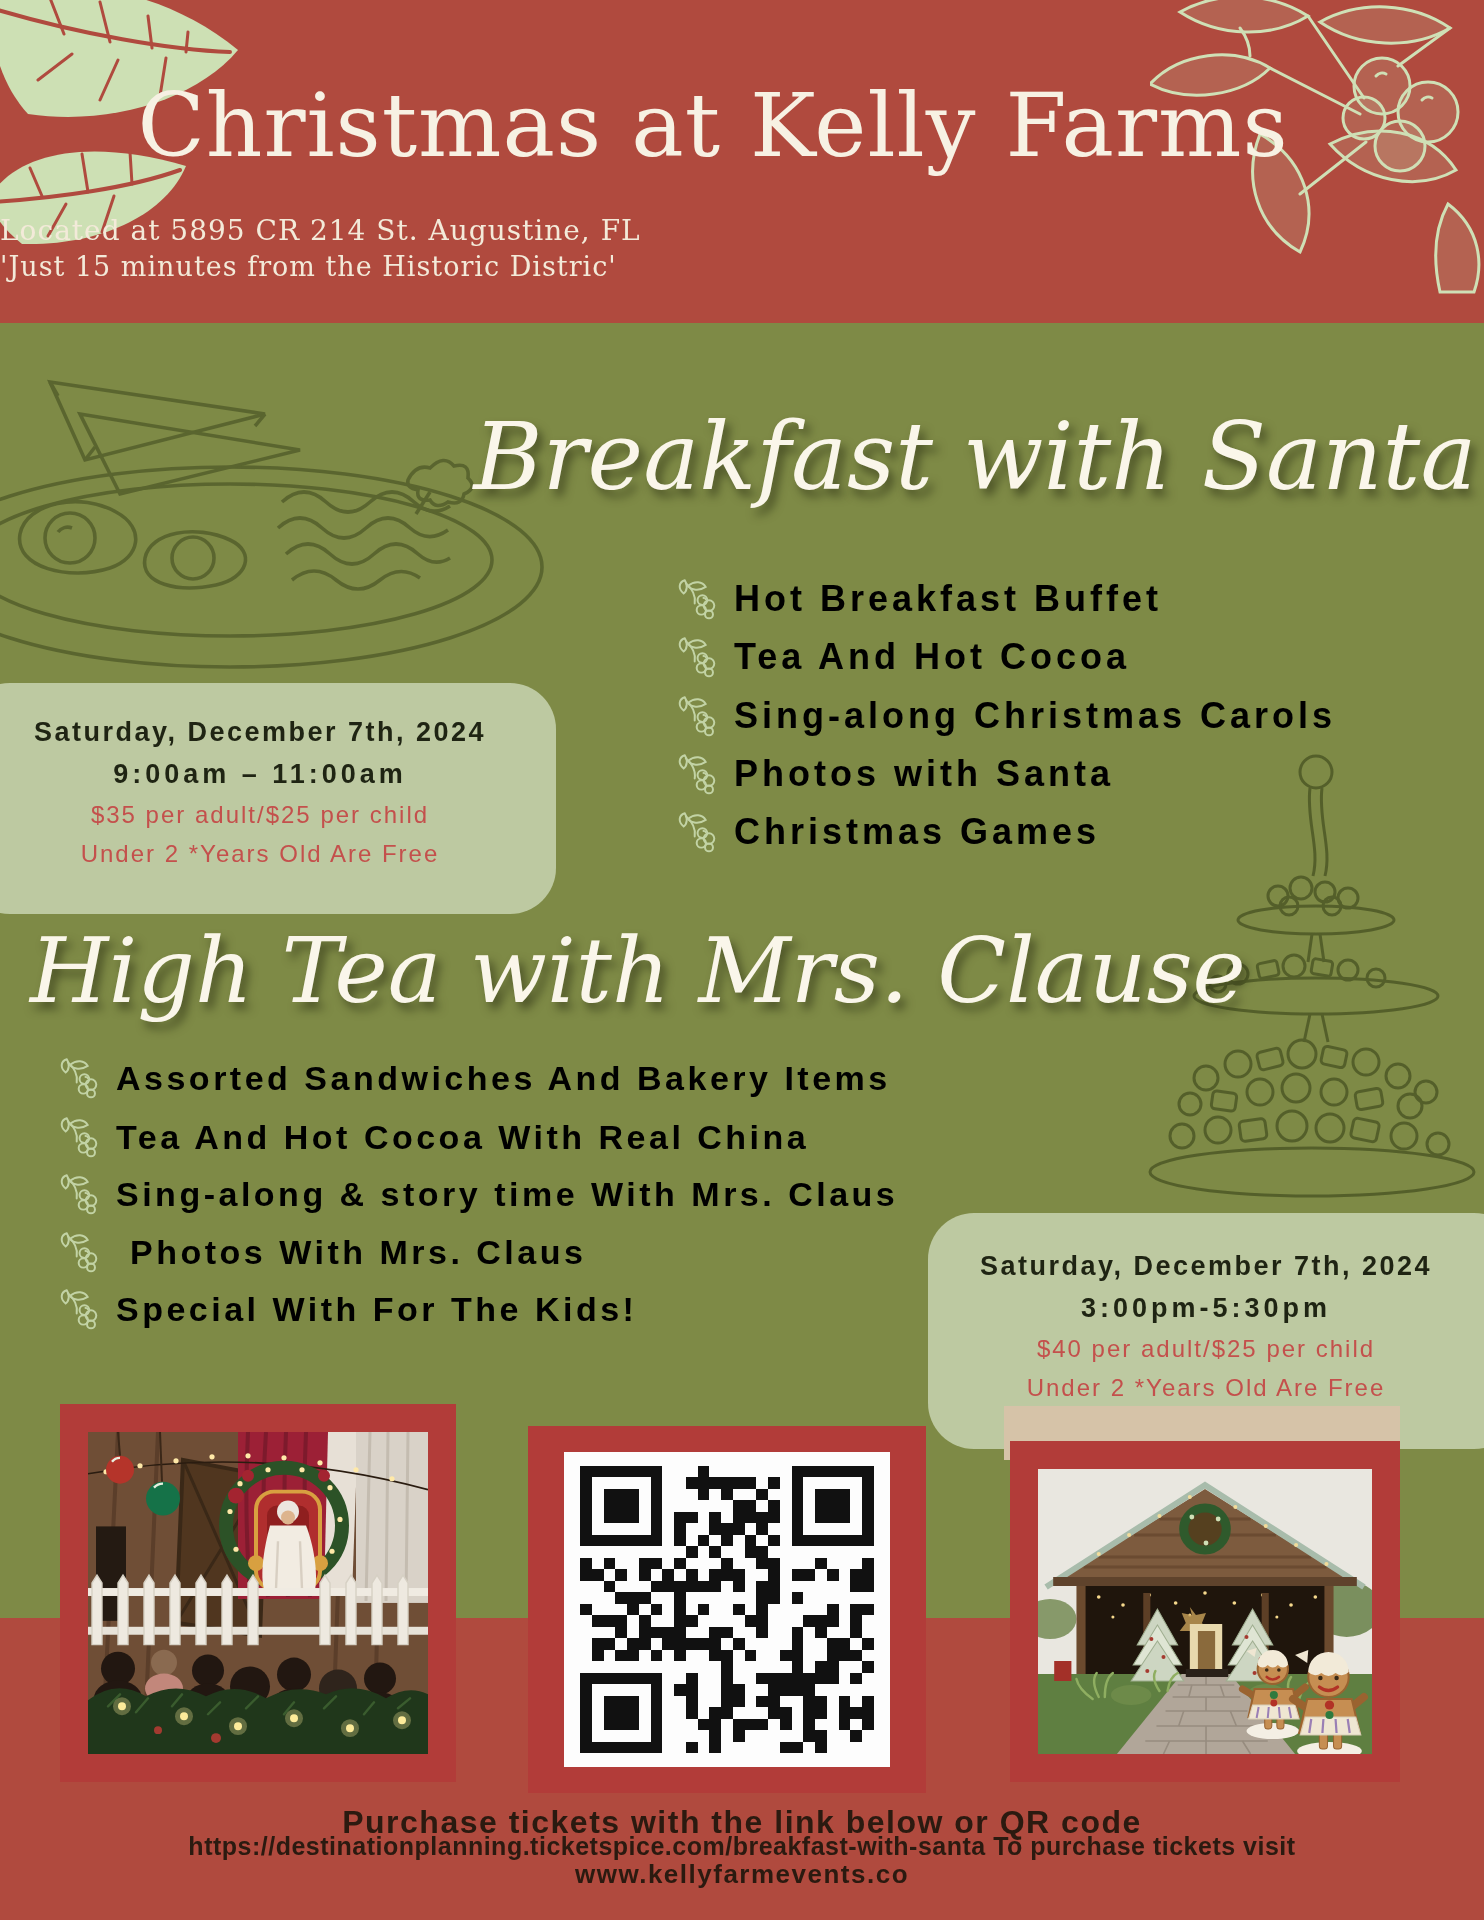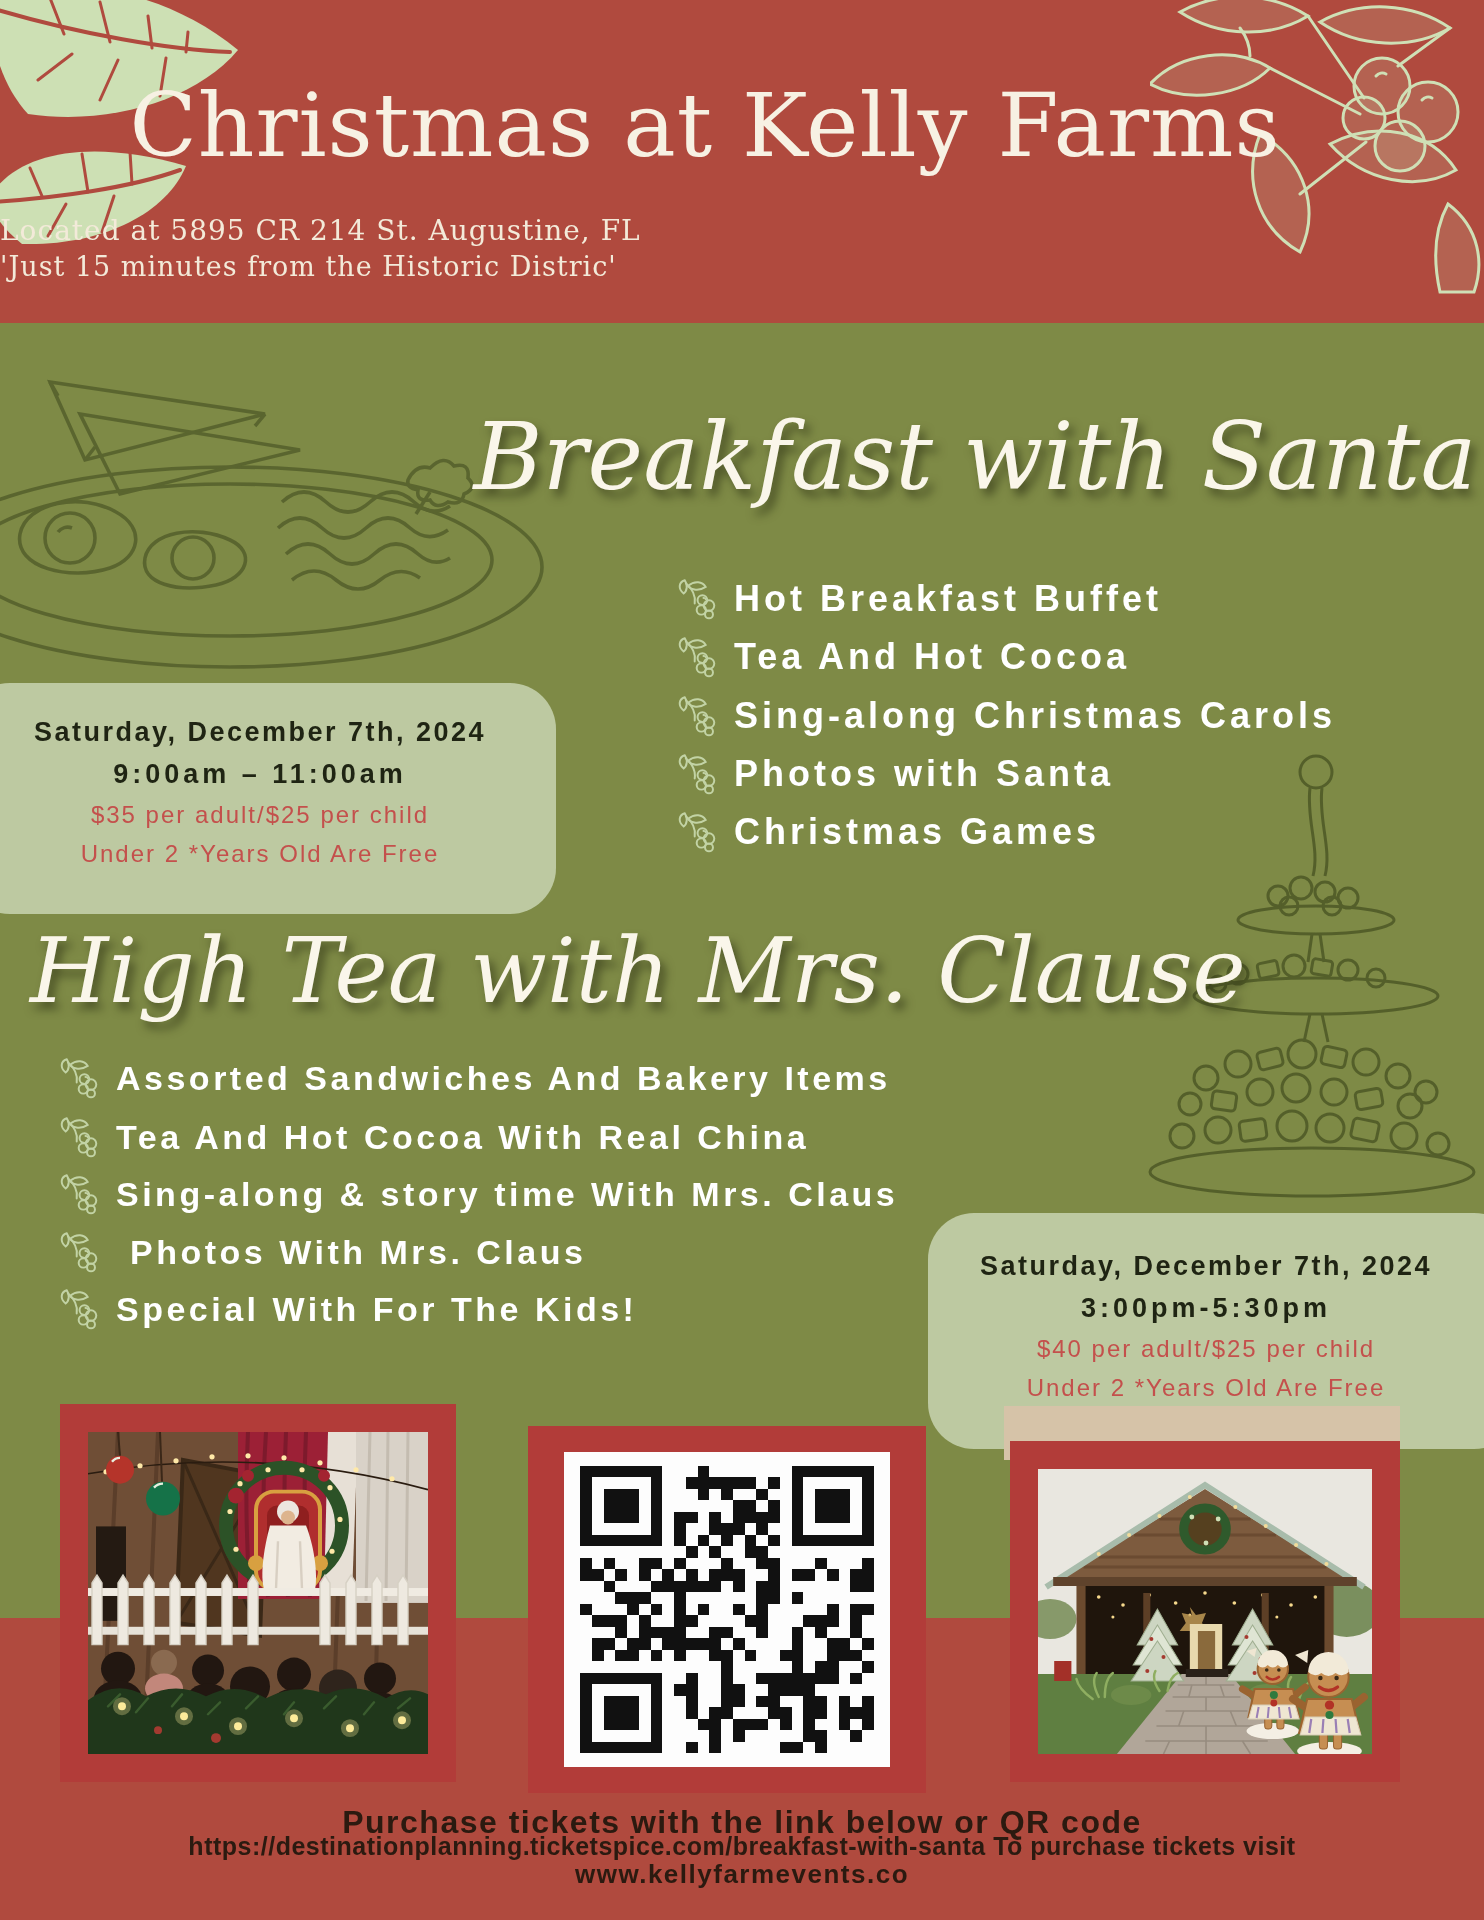--- a/index.html
+++ b/index.html
@@ -2,33 +2,33 @@
 <html><head>
 <meta charset="utf-8">
 <style>
   html,body{margin:0;padding:0;background:#444;}
   .page{position:relative;width:1484px;height:1920px;margin:0 auto;overflow:hidden;
         background:#7e8a46;font-family:"Liberation Sans",sans-serif;}
   .abs{position:absolute;}
   
   .header{left:0;top:0;width:1484px;height:323px;background:#b04a3e;}
   .title{left:0;top:74px;width:1410px;text-align:center;color:#f7f1e3;
-         font-family:"DejaVu Serif",serif;font-size:88px;letter-spacing:1px;white-space:nowrap;}
+         font-family:"DejaVu Serif",serif;font-size:88px;letter-spacing:1px;white-space:nowrap;padding-left:8px;}
   .sub{left:0;width:1484px;text-align:left;color:#f3ead9;
        font-family:"DejaVu Serif",serif;letter-spacing:1px;}
   .sub1{top:214px;font-size:28px;}
   .sub2{top:251px;font-size:27px;}
   
   .script{font-family:"DejaVu Serif",serif;font-style:italic;color:#faf6ea;
           text-shadow:5px 7px 10px rgba(40,44,16,.6);white-space:nowrap;text-align:center;}
   .h-breakfast{left:470px;top:402px;width:1010px;font-size:94px;}
   .h-hightea{left:30px;top:918px;width:1080px;font-size:90px;}
   
   .row{display:flex;align-items:center;gap:14px;}
-  .row .txt{font-size:36px;font-weight:bold;letter-spacing:4px;color:#ffffff;white-space:nowrap;}
+  .row .txt{font-size:36px;font-weight:bold;letter-spacing:4px;color:#000000;white-space:nowrap;}
   .row2 .txt{font-size:34px;letter-spacing:3.5px;}
   .sprig{width:44px;height:44px;flex:0 0 44px;opacity:.85;}
   
   .box{background:#bdc9a1;border-radius:46px;display:flex;flex-direction:column;
        align-items:center;gap:11px;}
   .box .d1{font-size:27px;font-weight:bold;letter-spacing:2.5px;color:#1f2413;white-space:nowrap;}
   .box .d2{font-size:27px;font-weight:bold;letter-spacing:4px;color:#1f2413;white-space:nowrap;}
   .box .d3,.box .d4{font-size:24px;font-weight:normal;letter-spacing:2px;color:#c4504c;white-space:nowrap;}
   .box1{left:-36px;top:683px;width:592px;height:231px;padding-top:34px;box-sizing:border-box;}
   .box2{left:928px;top:1213px;width:592px;height:236px;padding-top:38px;padding-right:36px;box-sizing:border-box;}

